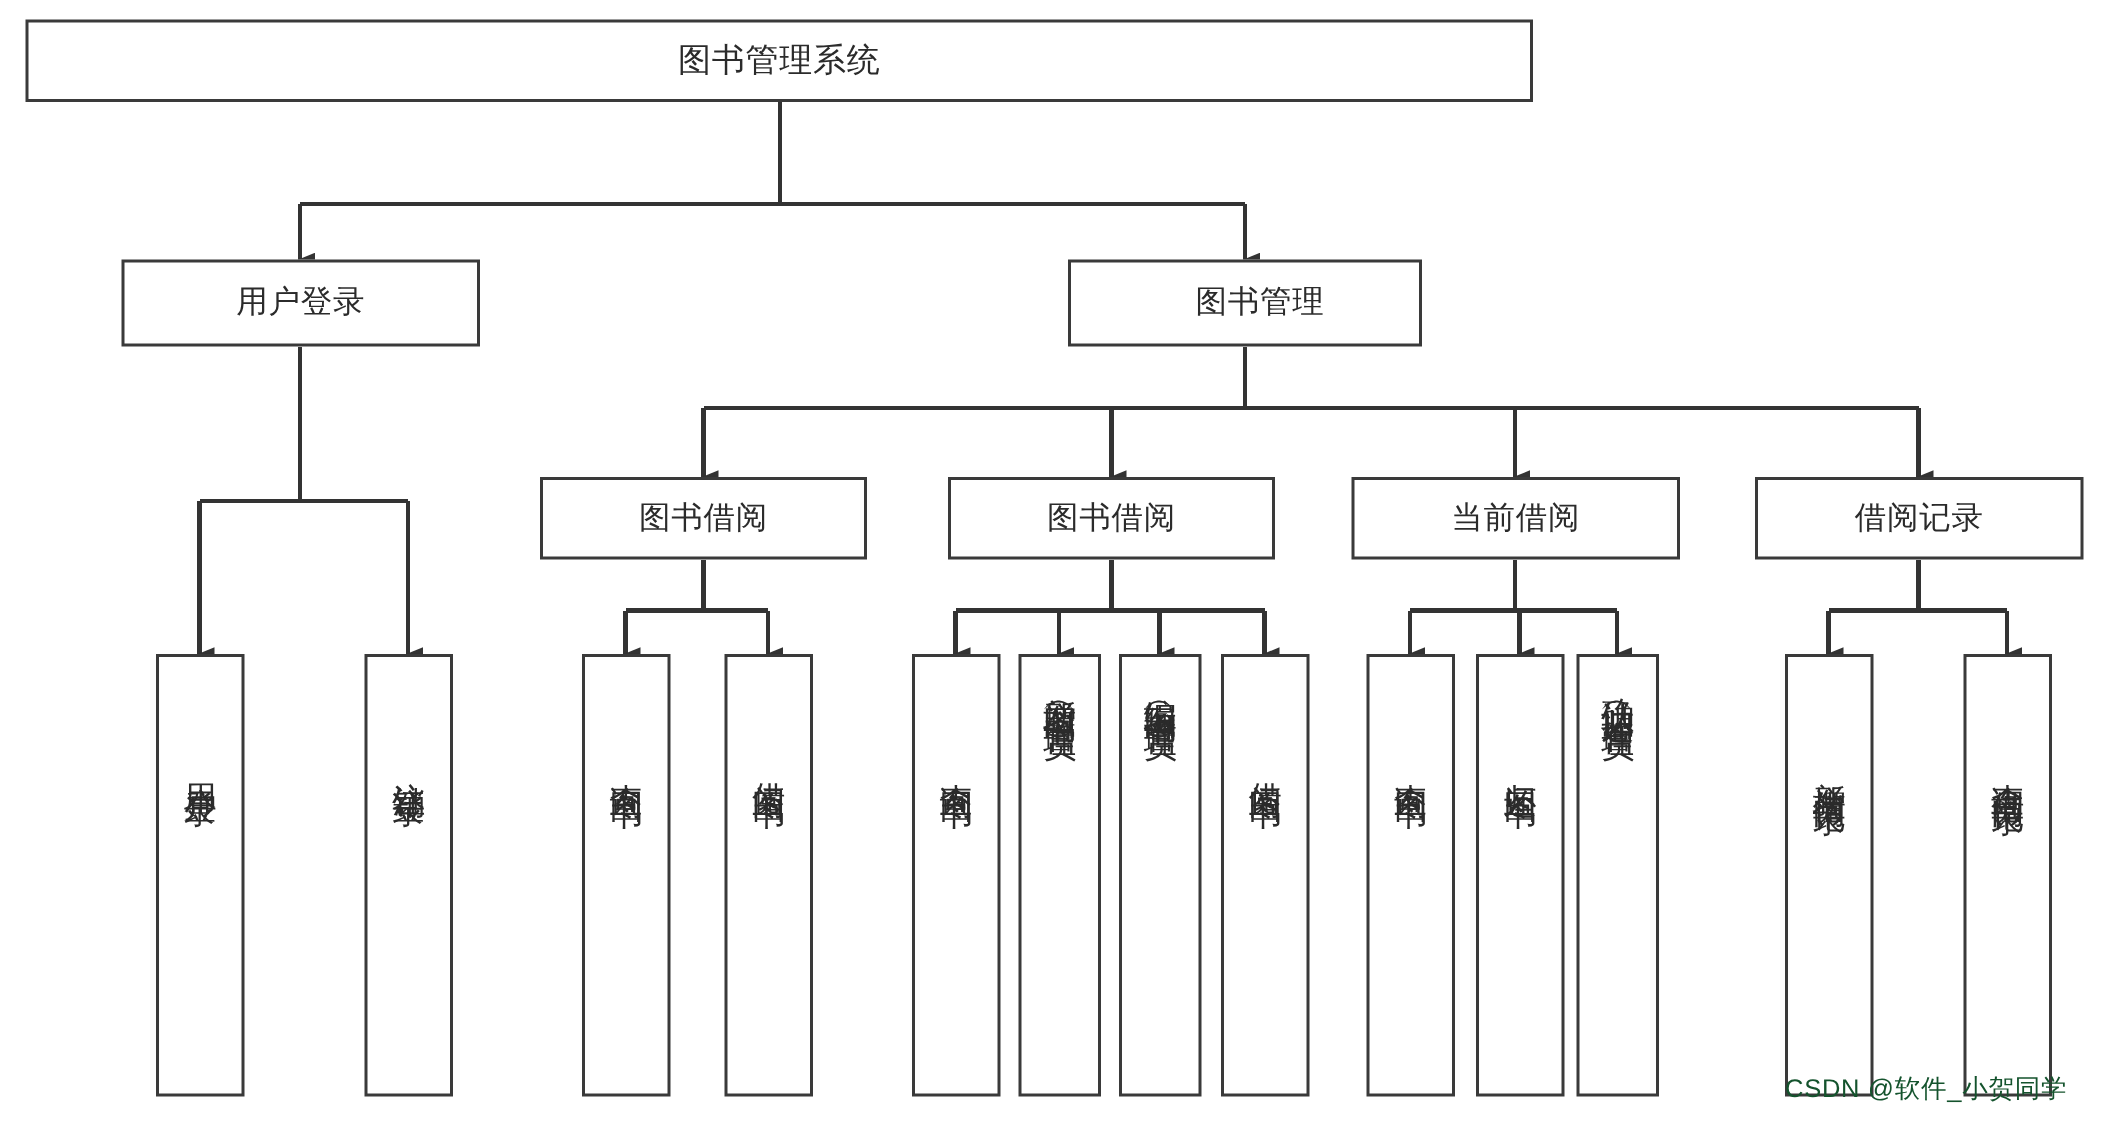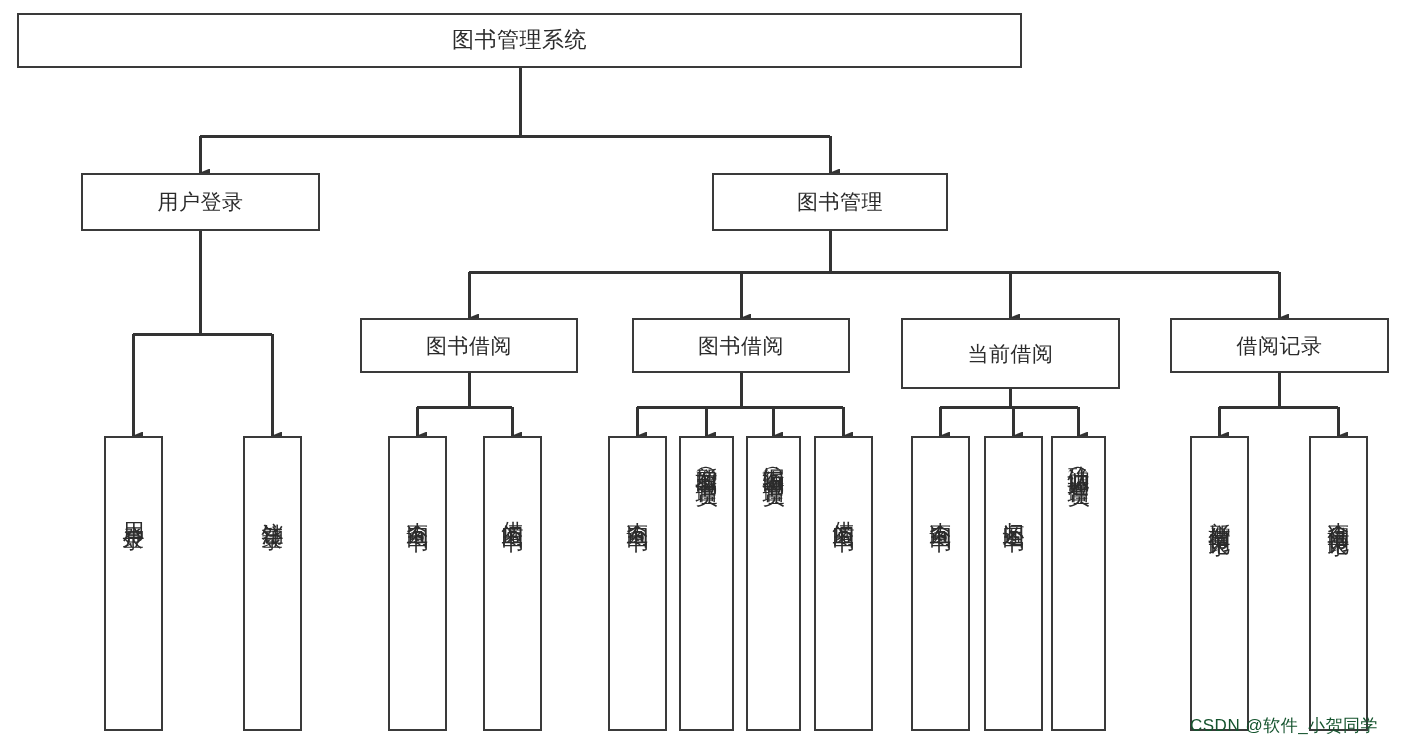--- a/index.html
+++ b/index.html
@@ -137,21 +137,21 @@
       </div>
       <div class="node-box level2 horizontal" style="left: 712px; top: 173px; width: 236px; height: 58px; padding-left: 20px;">
         <span class="node-label">图书管理</span>
       </div>
       <div class="node-box level3 horizontal" style="left: 360px; top: 318px; width: 218px; height: 55px;">
         <span class="node-label">图书借阅</span>
       </div>
       <div class="node-box level3 horizontal" style="left: 632px; top: 318px; width: 218px; height: 55px;">
         <span class="node-label">图书借阅</span>
       </div>
-      <div class="node-box level3 horizontal" style="left: 901px; top: 318px; width: 219px; height: 71px;">
+      <div class="node-box level3 horizontal" style="left: 901px; top: 318px; width: 219px; height: 55px;">
         <span class="node-label">当前借阅</span>
       </div>
       <div class="node-box level3 horizontal" style="left: 1170px; top: 318px; width: 219px; height: 55px;">
         <span class="node-label">借阅记录</span>
       </div>
       <div class="node-box leaf vertical mid" style="left: 104px; top: 436px; width: 59px; height: 295px;">
         <span class="node-label">用户登录</span>
       </div>
       <div class="node-box leaf vertical mid" style="left: 243px; top: 436px; width: 59px; height: 295px;">
         <span class="node-label">注销登录</span>

